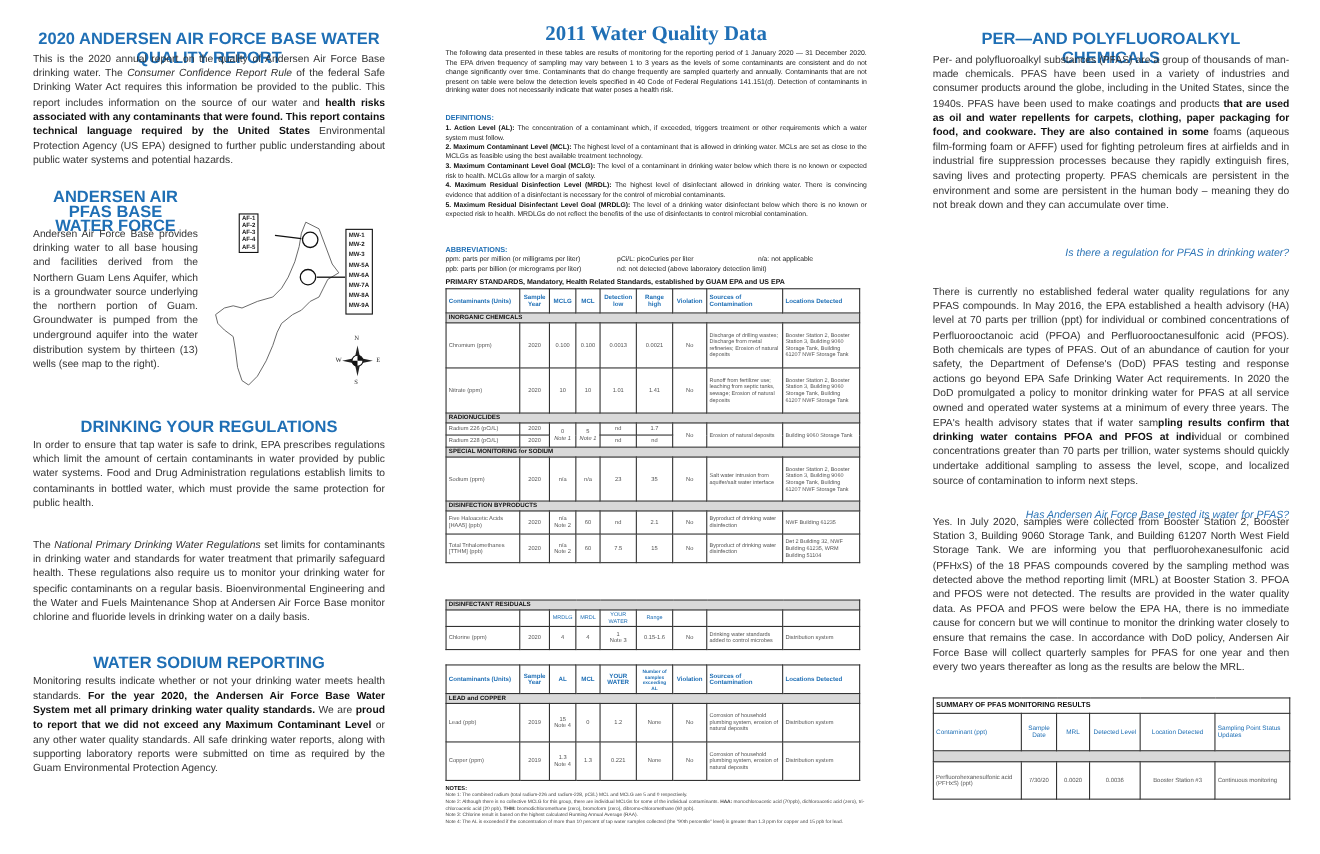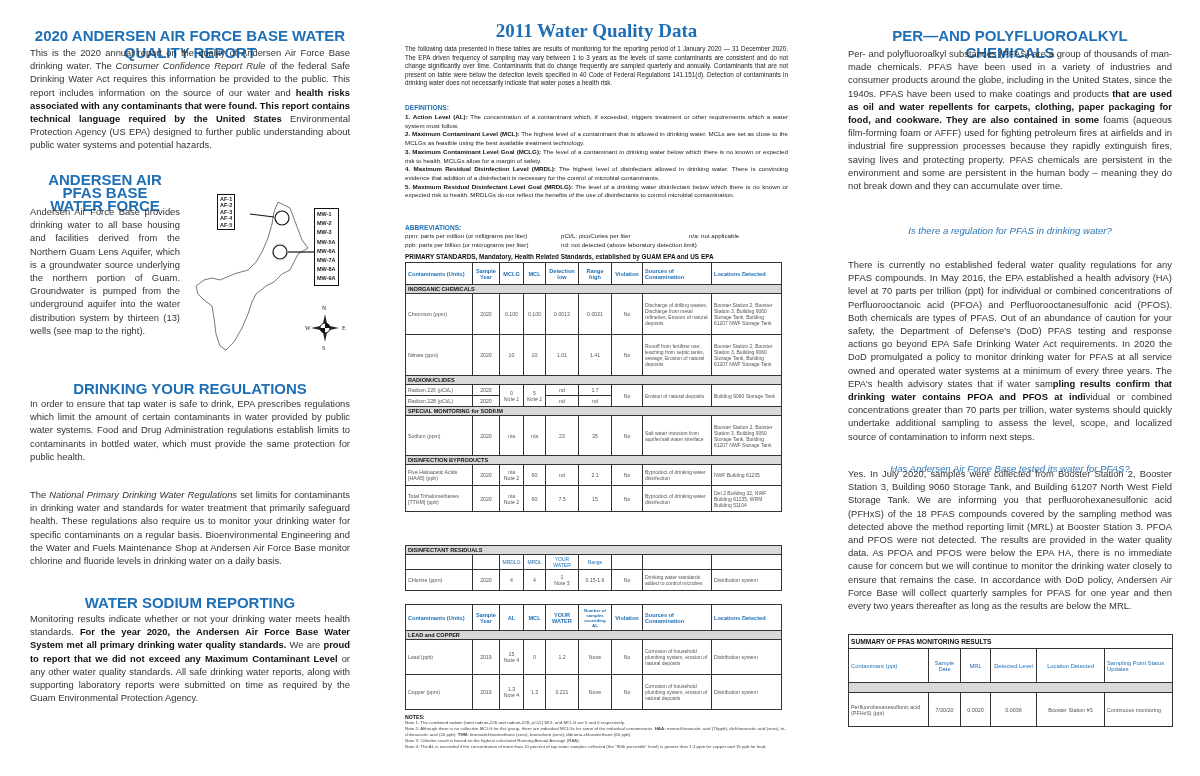--- a/index.html
+++ b/index.html
@@ -4,21 +4,21 @@
 <style>
   * { box-sizing: border-box; margin: 0; padding: 0; }
   html, body { width: 1200px; height: 776px; background: #fff; overflow: hidden; }
   body { font-family: "Liberation Sans", sans-serif; color: #222; position: relative; }
   .col { position: absolute; top: 0; }
   .col-left { left: 30px; width: 320px; }
   .col-mid { left: 405px; width: 383px; }
   .col-right { left: 848px; width: 324px; }
 
   .h-blue { color: #1f6fb5; font-weight: bold; text-align: center; font-size: 15px; letter-spacing: 0; }
-  .h-italic { color: #2e75b6; font-style: italic; text-align: center; font-size: 9.6px; }
+  .h-italic { color: #2e75b6; font-style: italic; text-align: right; font-size: 9.6px; }
   p.body { font-size: 9.4px; line-height: 13.2px; text-align: justify; color: #333; }
   p.body b { color: #111; }
 
   
   .sec-title-1 { position: absolute; top: 27px; left: 0; width: 320px; }
   .intro { position: absolute; top: 46px; left: 0; width: 320px; }
   .sys-title { position: absolute; top: 173px; left: 0; width: 150px; line-height: 13px; }
   .sys-text { position: absolute; top: 205px; left: 0; width: 150px; }
   .map { position: absolute; top: 190px; left: 160px; width: 170px; height: 170px; }
   .reg-title { position: absolute; top: 380px; left: 0; width: 320px; }

